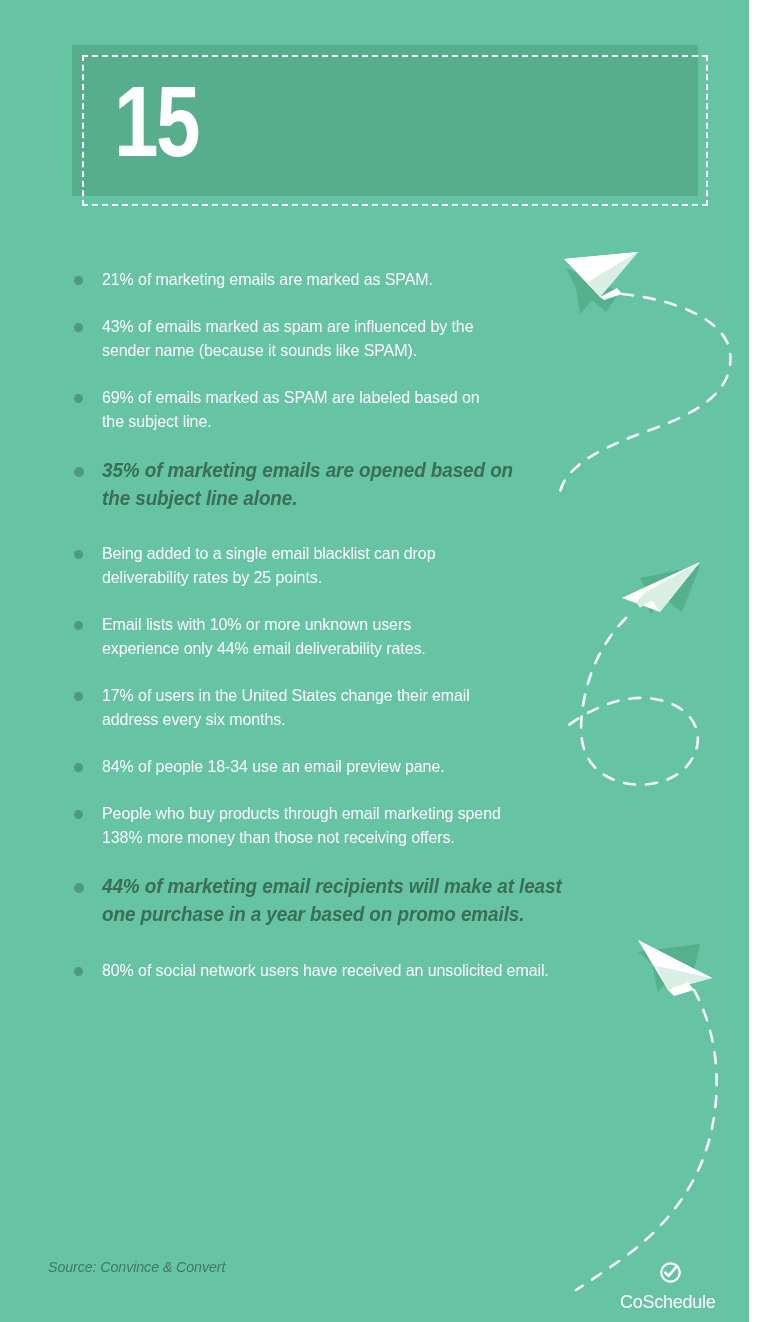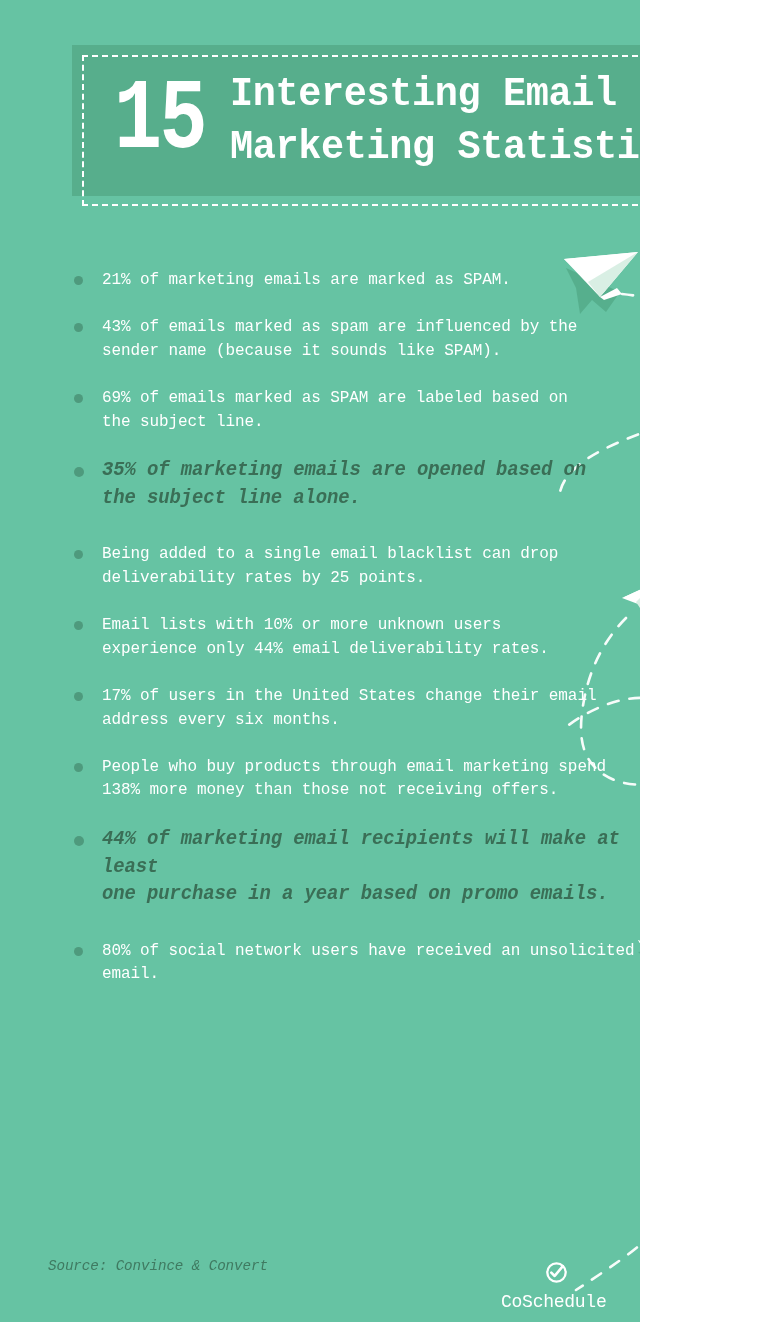--- a/index.html
+++ b/index.html
@@ -2,25 +2,25 @@
 <html><head>
 <meta charset="utf-8">
 <style>
   html, body {
     margin: 0;
     padding: 0;
     background: #ffffff;
   }
   #infographic {
     position: relative;
-    width: 640px;
+    width: 749px;
     height: 1322px;
     background: #66c3a3;
     overflow: hidden;
-    font-family: Liberation Mono, monospace;
+    font-family: Liberation Sans, sans-serif;
     -webkit-font-smoothing: antialiased;
   }
 
   
   .header-wrap {
     position: absolute;
     left: 72px;
     top: 45px;
     width: 626px;
     height: 151px;
@@ -208,24 +208,20 @@
       <path d="M 656 966 L 712 978 L 668 990 Z" fill="#d9efe4"></path>
       <path d="M 668 990 L 688 982 L 694 990 L 674 996 Z" fill="#ffffff"></path>
     </g>
   </svg>
 
   <div class="header-wrap">
     <div class="header-box"></div>
     <div class="header-dash"></div>
     <div class="header-inner">
       <div class="big-number">15</div>
-      <div>
-        <div class="header-title">Interesting Email</div>
-        <div class="header-title">Marketing Statistics</div>
-      </div>
     </div>
   </div>
 
   <div class="stats-list" id="stats-list">
       <div class="stat-item">
         <span class="stat-bullet"></span>
         <div class="stat-text">21% of marketing emails are marked as SPAM.</div>
       </div>
       <div class="stat-item">
         <span class="stat-bullet"></span>
@@ -249,20 +245,24 @@
       </div>
       <div class="stat-item">
         <span class="stat-bullet"></span>
         <div class="stat-text">Email lists with 10% or more unknown users
 experience only 44% email deliverability rates.</div>
       </div>
       <div class="stat-item">
         <span class="stat-bullet"></span>
         <div class="stat-text">17% of users in the United States change their email
 address every six months.</div>
+      </div>
+      <div class="stat-item">
+        <span class="stat-bullet"></span>
+        <div class="stat-text">84% of people 18-34 use an email preview pane.</div>
       </div>
       <div class="stat-item">
         <span class="stat-bullet"></span>
         <div class="stat-text">People who buy products through email marketing spend
 138% more money than those not receiving offers.</div>
       </div>
       <div class="stat-item highlight">
         <span class="stat-bullet"></span>
         <div class="stat-text">44% of marketing email recipients will make at least
 one purchase in a year based on promo emails.</div>

